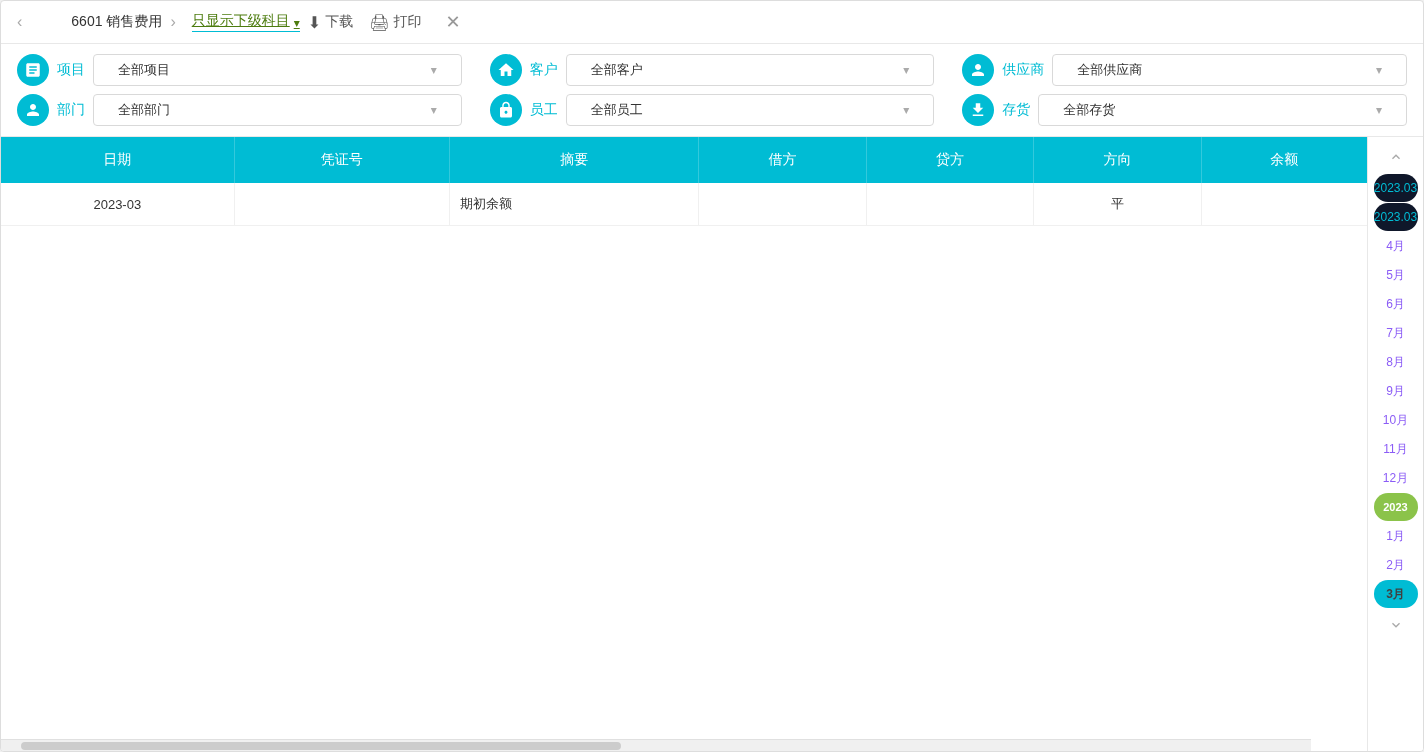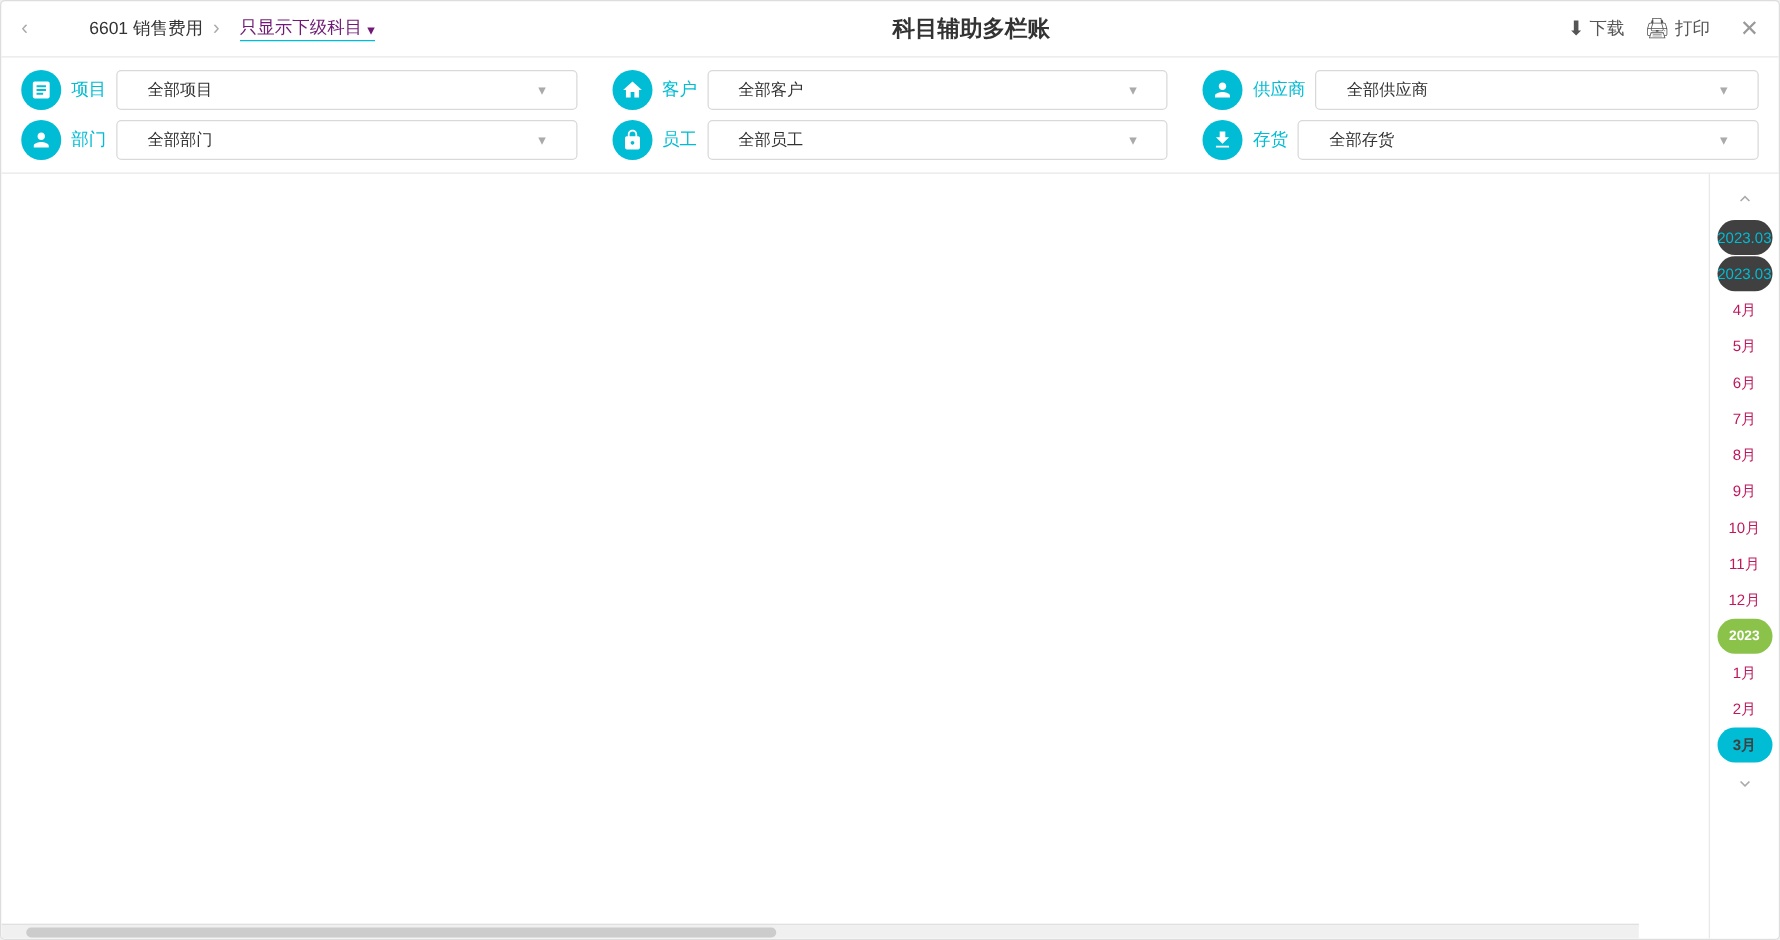--- a/index.html
+++ b/index.html
@@ -40,26 +40,27 @@
     .account-code {
       font-size: 14px;
       color: #333;
       font-weight: 500;
       margin-left: 41px;
     }
     .show-sub {
       display: flex;
       align-items: flex-end;
       gap: 4px;
-      color: #701a75;
+      color: #4d7c0f;
       border-bottom: 1px solid #00bcd4;
       cursor: pointer;
       padding-bottom: 1px;
       margin-left: 8px;
       font-size: 14px;
+      text-decoration: underline;
     }
     .show-sub .chevron { font-size: 12px; }
     .page-title {
       flex: 1;
       text-align: center;
       font-size: 18px;
       font-weight: 600;
       color: #333;
     }
     .toolbar-actions {
@@ -224,59 +225,58 @@
       font-size: 18px;
       margin: 2px 0;
     }
     .sidebar-month {
       width: 44px;
       height: 28px;
       display: flex;
       align-items: center;
       justify-content: center;
       font-size: 12px;
-      color: #be185d;
+      color: #8b5cf6;
       cursor: pointer;
       border-radius: 14px;
       margin: 1px 0;
       font-weight: 400;
     }
     .sidebar-month.active {
       background: #00bcd4;
       color: #404040;
       font-weight: 600;
     }
     .sidebar-month.year-badge {
       background: #8bc34a;
       color: white;
       font-size: 11px;
       font-weight: 600;
     }
     .sidebar-month.selected-top {
-      background: #404040;
+      background: #0f172a;
       color: #00bcd4;
       font-weight: 500;
     }
   </style>
 </head>
 <body>
 
 <div class="window">
 
   <div class="top-bar">
     <span class="nav-arrow">‹</span>
     <span class="account-code">6601 销售费用</span>
     <span class="nav-arrow">›</span>
 
     <div class="show-sub">
       <span>只显示下级科目</span>
       <span class="chevron">▾</span>
     </div>
 
-    <div class="page-title">科目辅助多栏账</div>
 
     <div class="toolbar-actions">
       <div class="action-btn">
         <span class="action-icon">⬇</span>
         <span>下载</span>
       </div>
       <div class="action-btn">
         <span class="action-icon">🖨</span>
         <span>打印</span>
       </div>
@@ -367,20 +367,45 @@
           <span class="sel-text">全部存货</span>
           <span class="sel-arrow">▾</span>
         </div>
       </div>
     </div>
   </div>
 
   <div class="main-content">
 
     <div class="table-area">
+      <table class="data-table">
+        <thead>
+          <tr>
+            <th>日期</th>
+            <th>凭证号</th>
+            <th>摘要</th>
+            <th>借方</th>
+            <th>贷方</th>
+            <th>方向</th>
+            <th>余额</th>
+          </tr>
+        </thead>
+        <tbody id="table-body">
+
+        <tr>
+              <td>2023-03</td>
+              <td></td>
+              <td class="align-left">期初余额</td>
+              <td></td>
+              <td></td>
+              <td>平</td>
+              <td></td>
+            </tr>
+          </tbody>
+      </table>
 
       <div class="h-scrollbar" style="position:absolute; bottom:0; left:0; right:56px;">
         <div class="h-scrollbar-thumb"></div>
       </div>
     </div>
 
     <div class="right-sidebar">
       <div class="sidebar-arrow">
         <svg width="16" height="16" viewBox="0 0 24 24" fill="#aaa">
             <path d="M12 8l-6 6 1.41 1.41L12 10.83l4.59 4.58L18 14z"></path>

